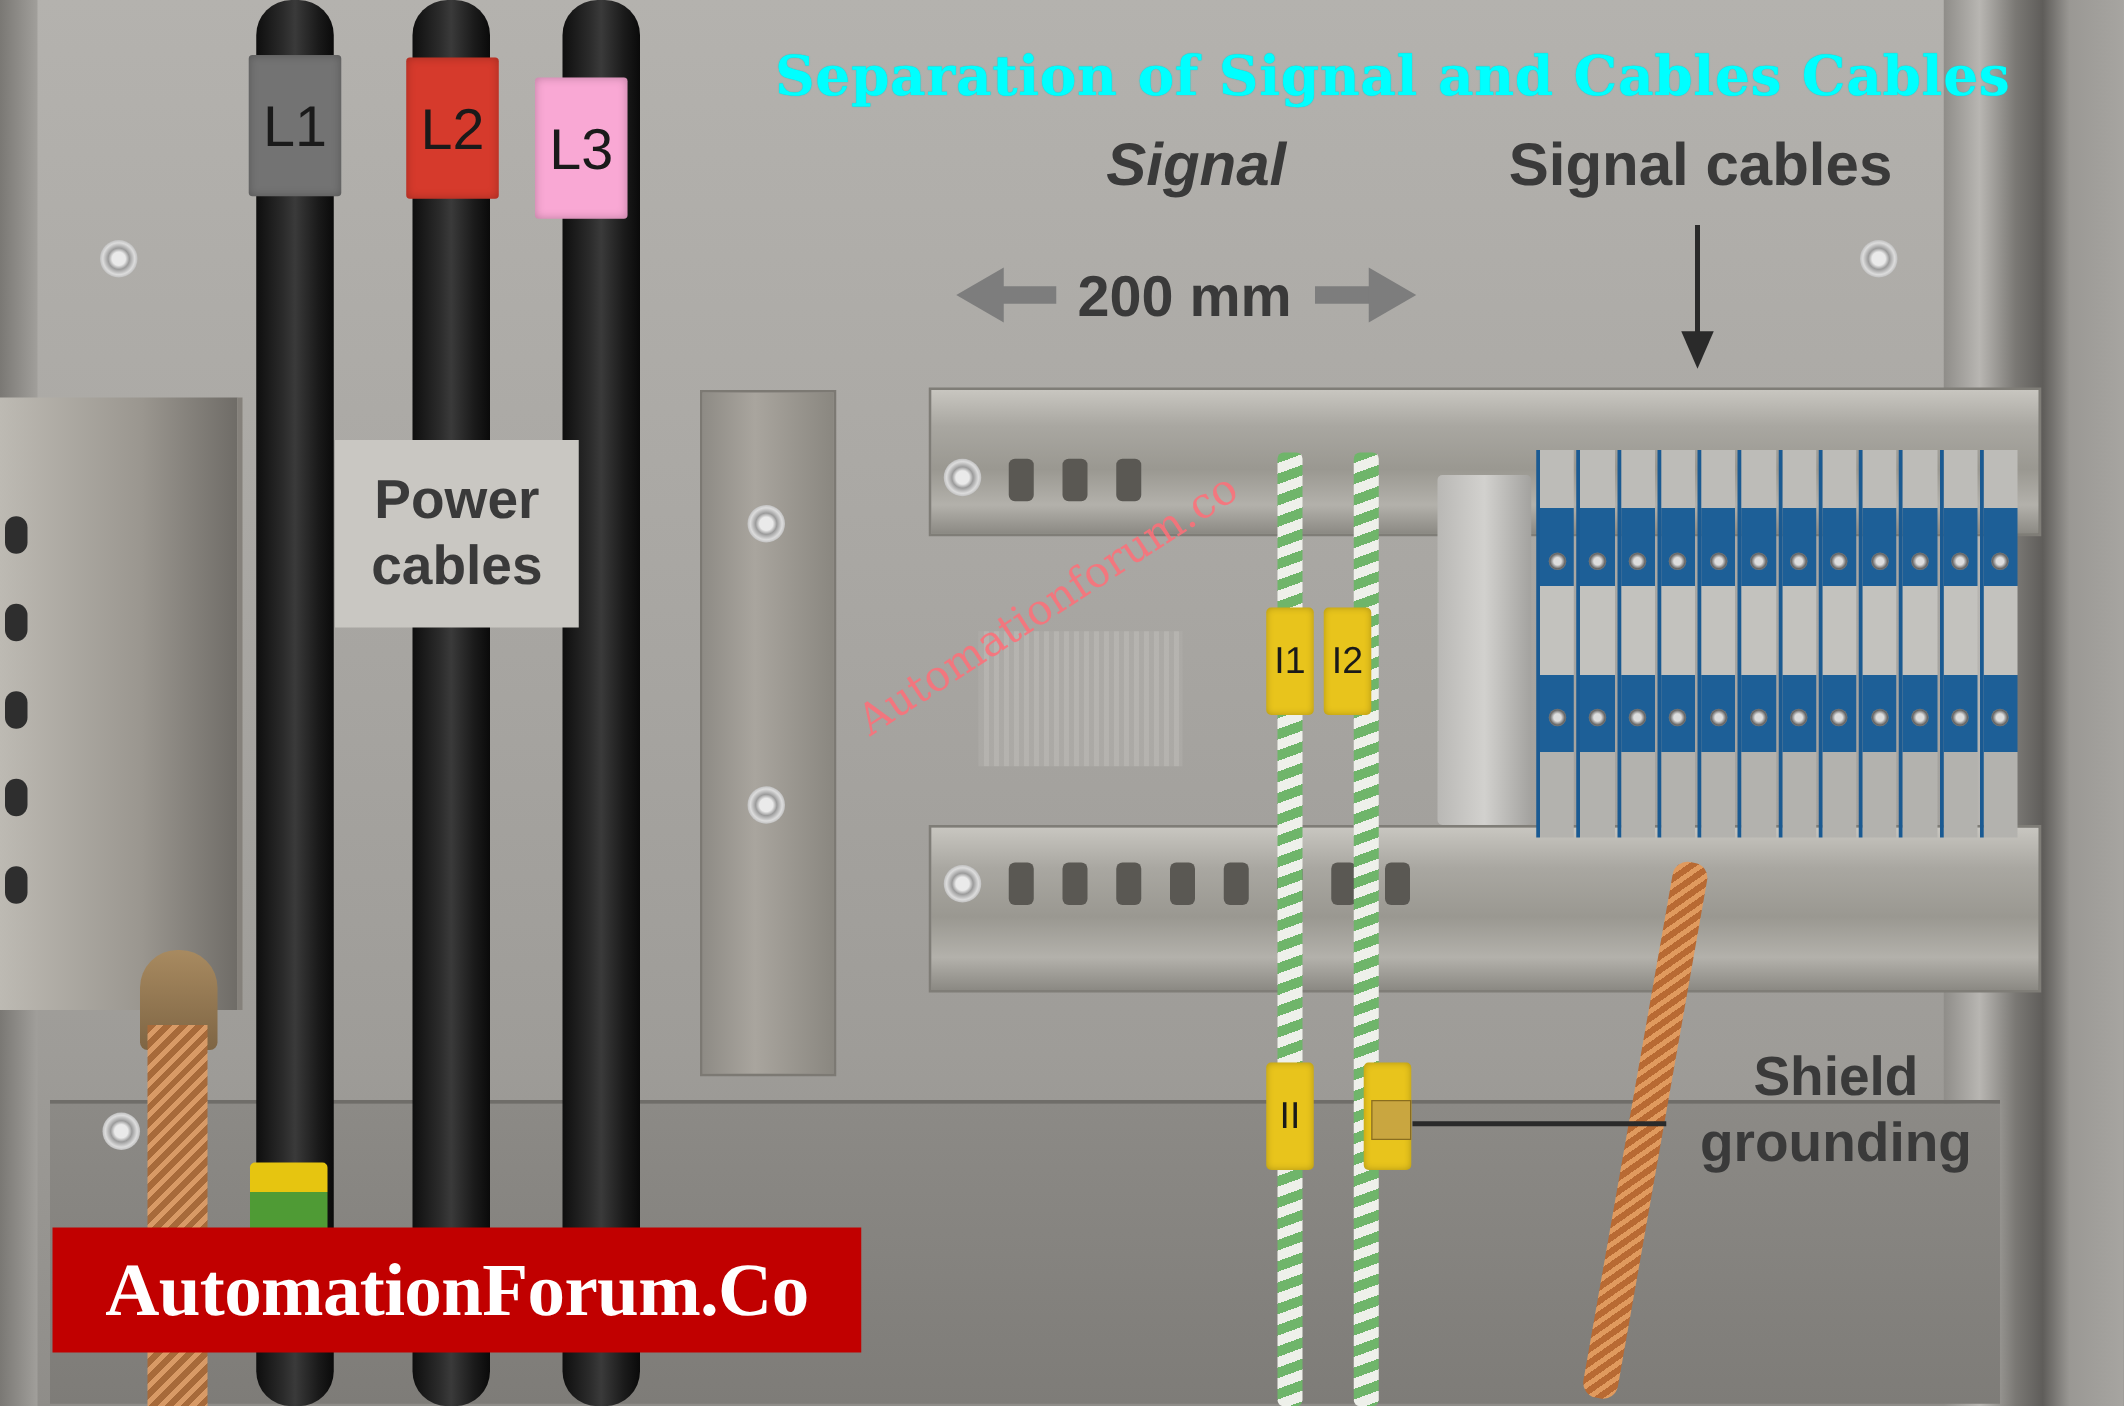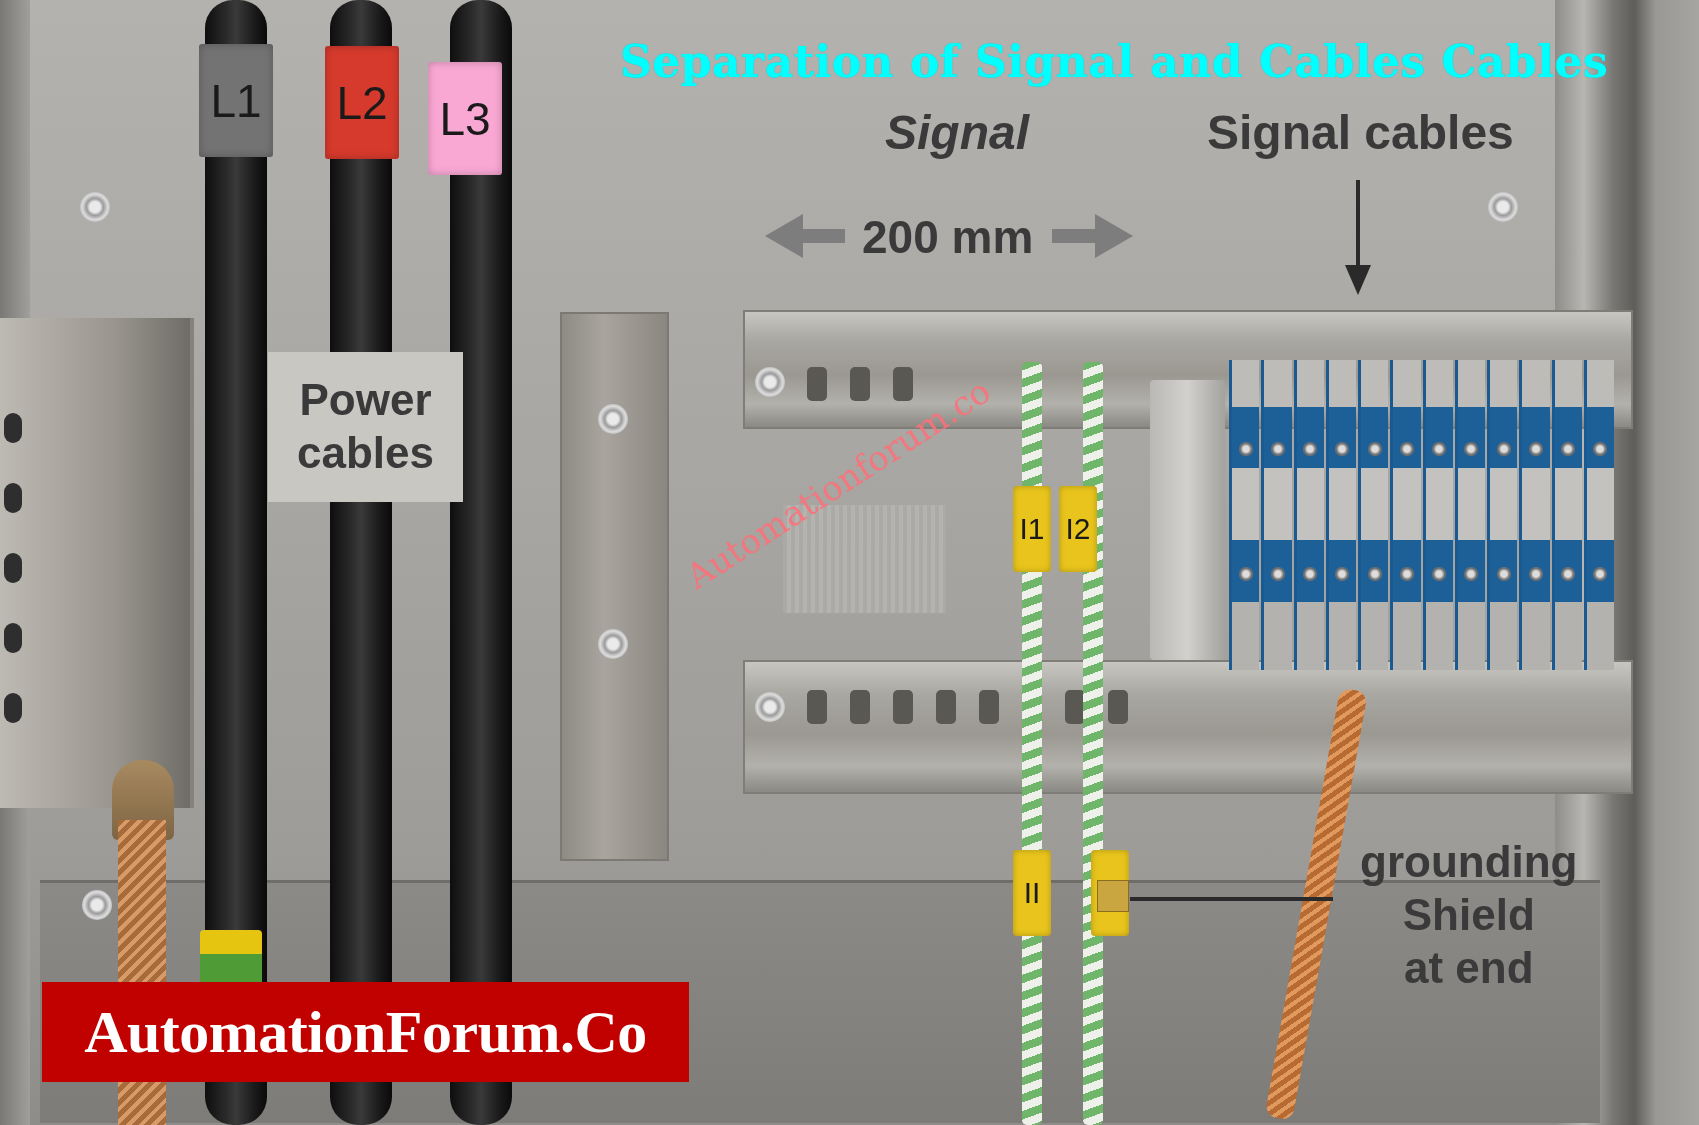--- a/index.html
+++ b/index.html
@@ -199,23 +199,22 @@
 <div id="arrow-left-head" class="abs"></div>
 <div id="arrow-left-shaft" class="abs arrow-h"></div>
 <div id="dim-text" class="abs label-dark">200 mm</div>
 <div id="arrow-right-shaft" class="abs arrow-h"></div>
 <div id="arrow-right-head" class="abs"></div>
 
 <div id="down-arrow-shaft" class="abs"></div>
 <div id="down-arrow-head" class="abs"></div>
 
 <div id="shield-text" class="abs label-dark">
+  <div>Shield</div>
   <div>grounding</div>
-  <div>Shield</div>
-  <div>at end</div>
 </div>
 
 <div id="wm-patch" class="abs"></div>
 <div id="watermark" class="abs">Automationforum.co</div>
 
 <div id="logo" class="abs">
   <span id="logo-text">AutomationForum.Co</span>
 </div>
 
 </body></html>

